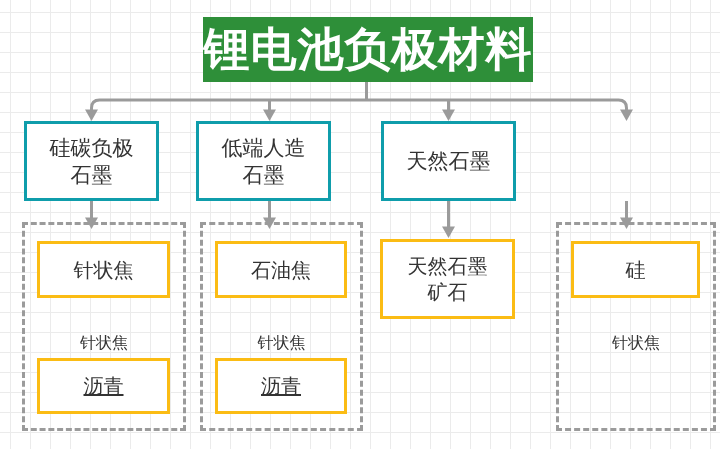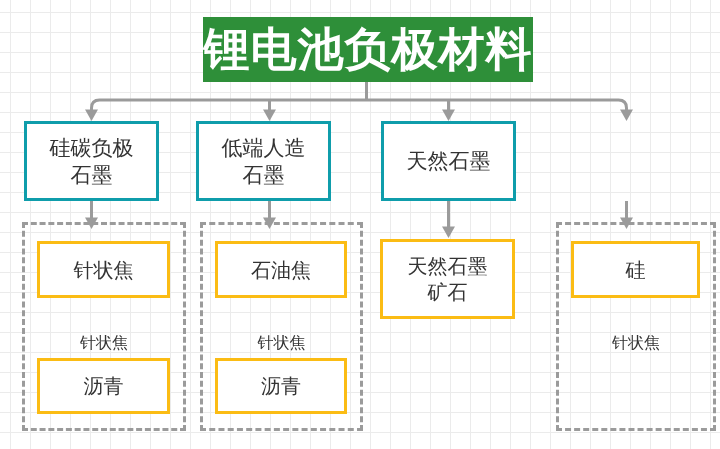--- a/index.html
+++ b/index.html
@@ -49,21 +49,21 @@
   .pos-g3{left:544px;width:160px}
 
   .leaf-node{
     background:var(--node-fill);border:3px solid var(--leaf-stroke);
     box-sizing:border-box;
     display:flex;align-items:center;justify-content:center;
     text-align:center;font-size:20px;line-height:1.3;white-space:pre-line;
   }
   .group .leaf-node{position:absolute;left:12px;right:13px;}
   .leaf-top{top:16px;height:57px;}
-  .leaf-bottom{top:133px;height:56px;}
+  .leaf-bottom{top:133px;height:56px;text-decoration:underline;}
   .group-note{
     position:absolute;left:0;right:0;top:103px;height:30px;
     line-height:30px;text-align:center;font-size:16px;
   }
   .standalone{
     position:absolute;left:380px;top:239px;width:135px;height:80px;
   }
 </style>
 </head>
 <body>

